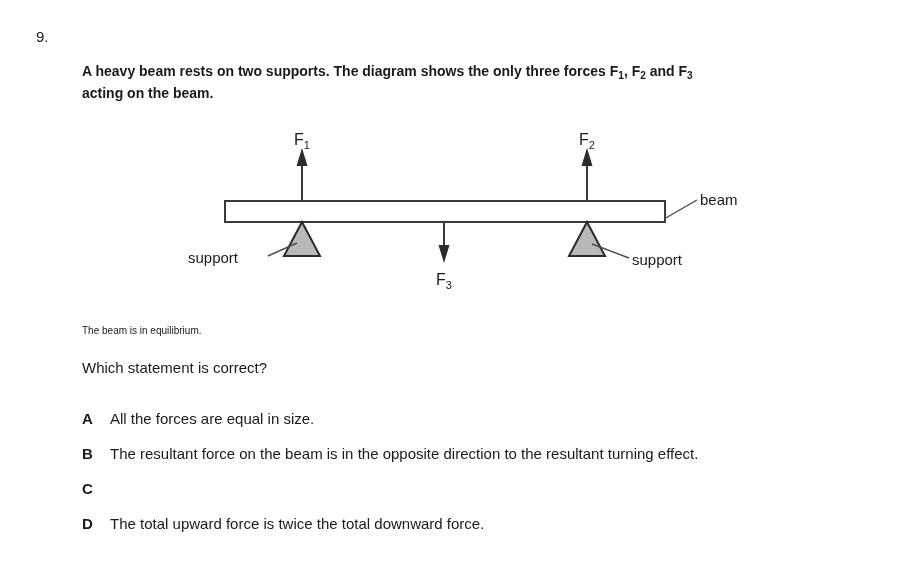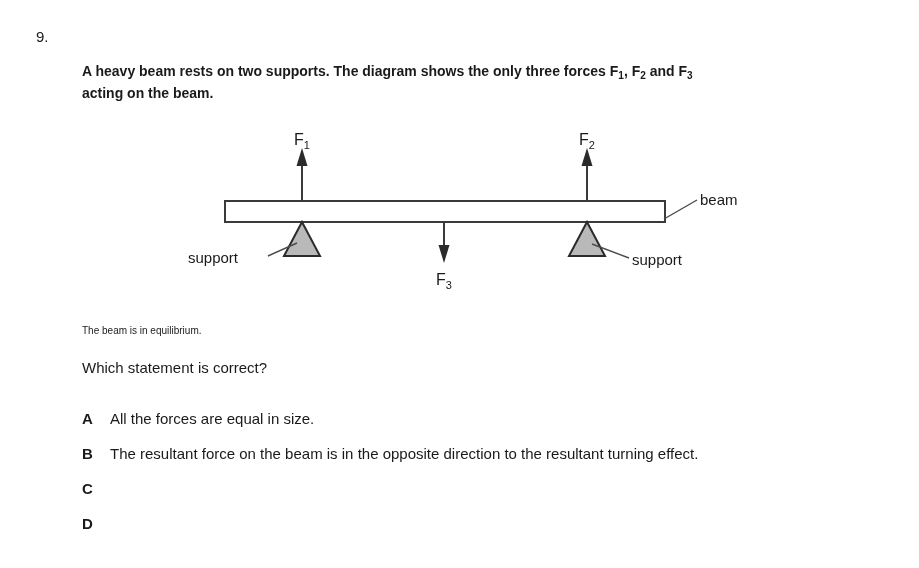--- a/index.html
+++ b/index.html
@@ -162,14 +162,15 @@
   </div>
   <div class="opt-row">
     <span class="opt-letter">B</span>
     <span class="opt-text">The resultant force on the beam is in the opposite direction to the resultant turning effect.</span>
   </div>
   <div class="opt-row">
     <span class="opt-letter">C</span>
   </div>
   <div class="opt-row">
     <span class="opt-letter">D</span>
+    <span class="opt-text">The total upward force is twice the total downward force.</span>
   </div>
 </div>
 
 </body></html>

